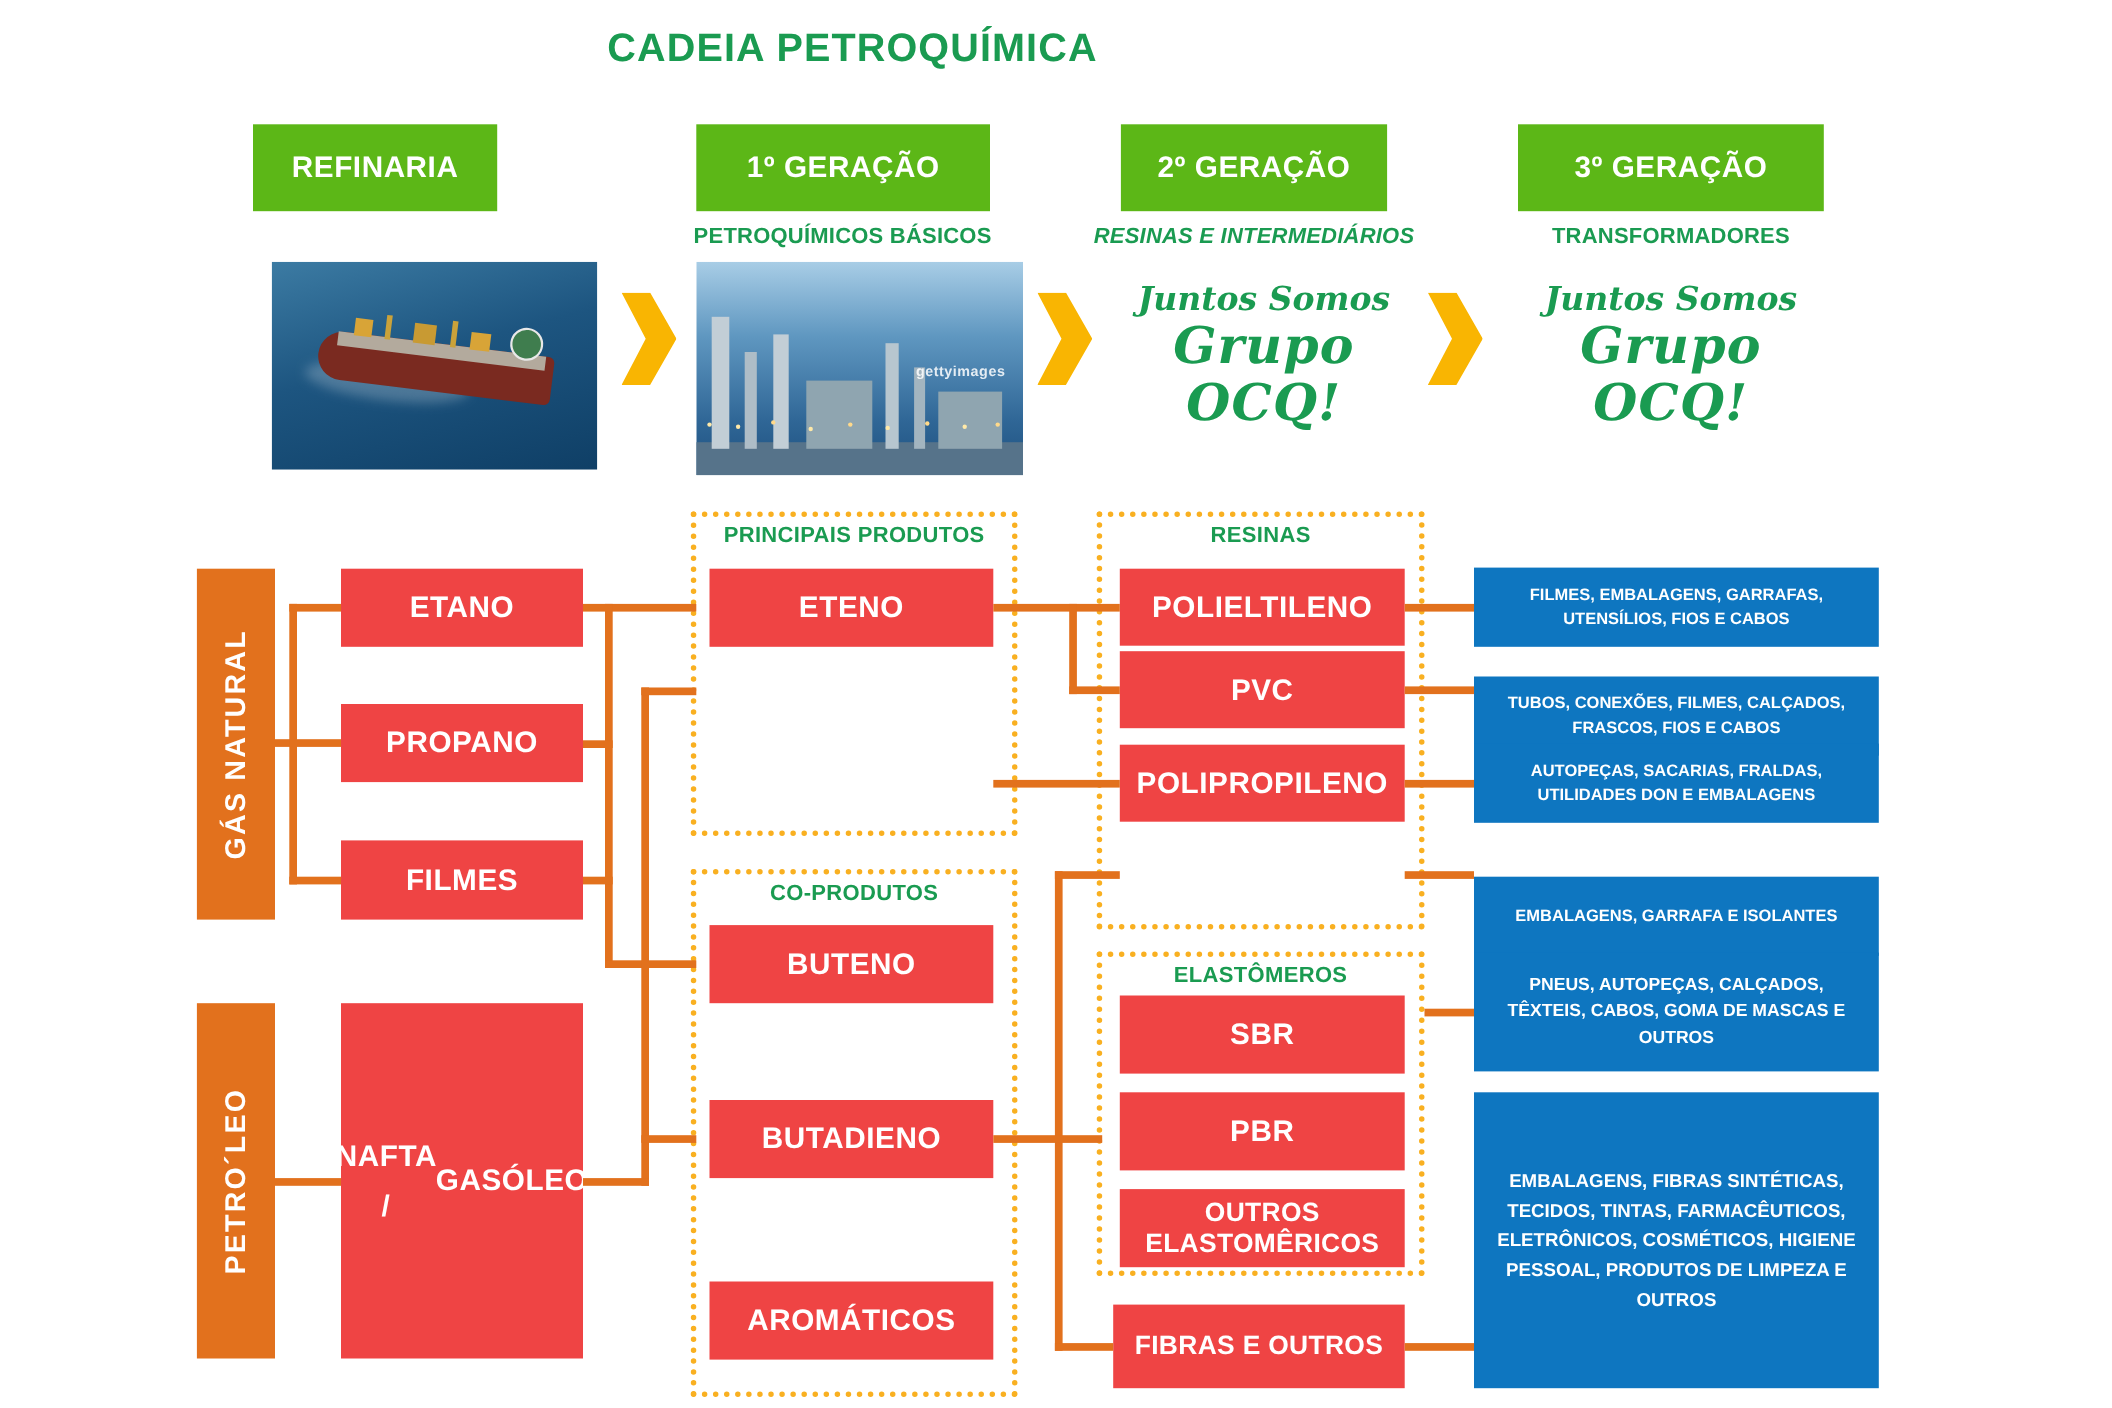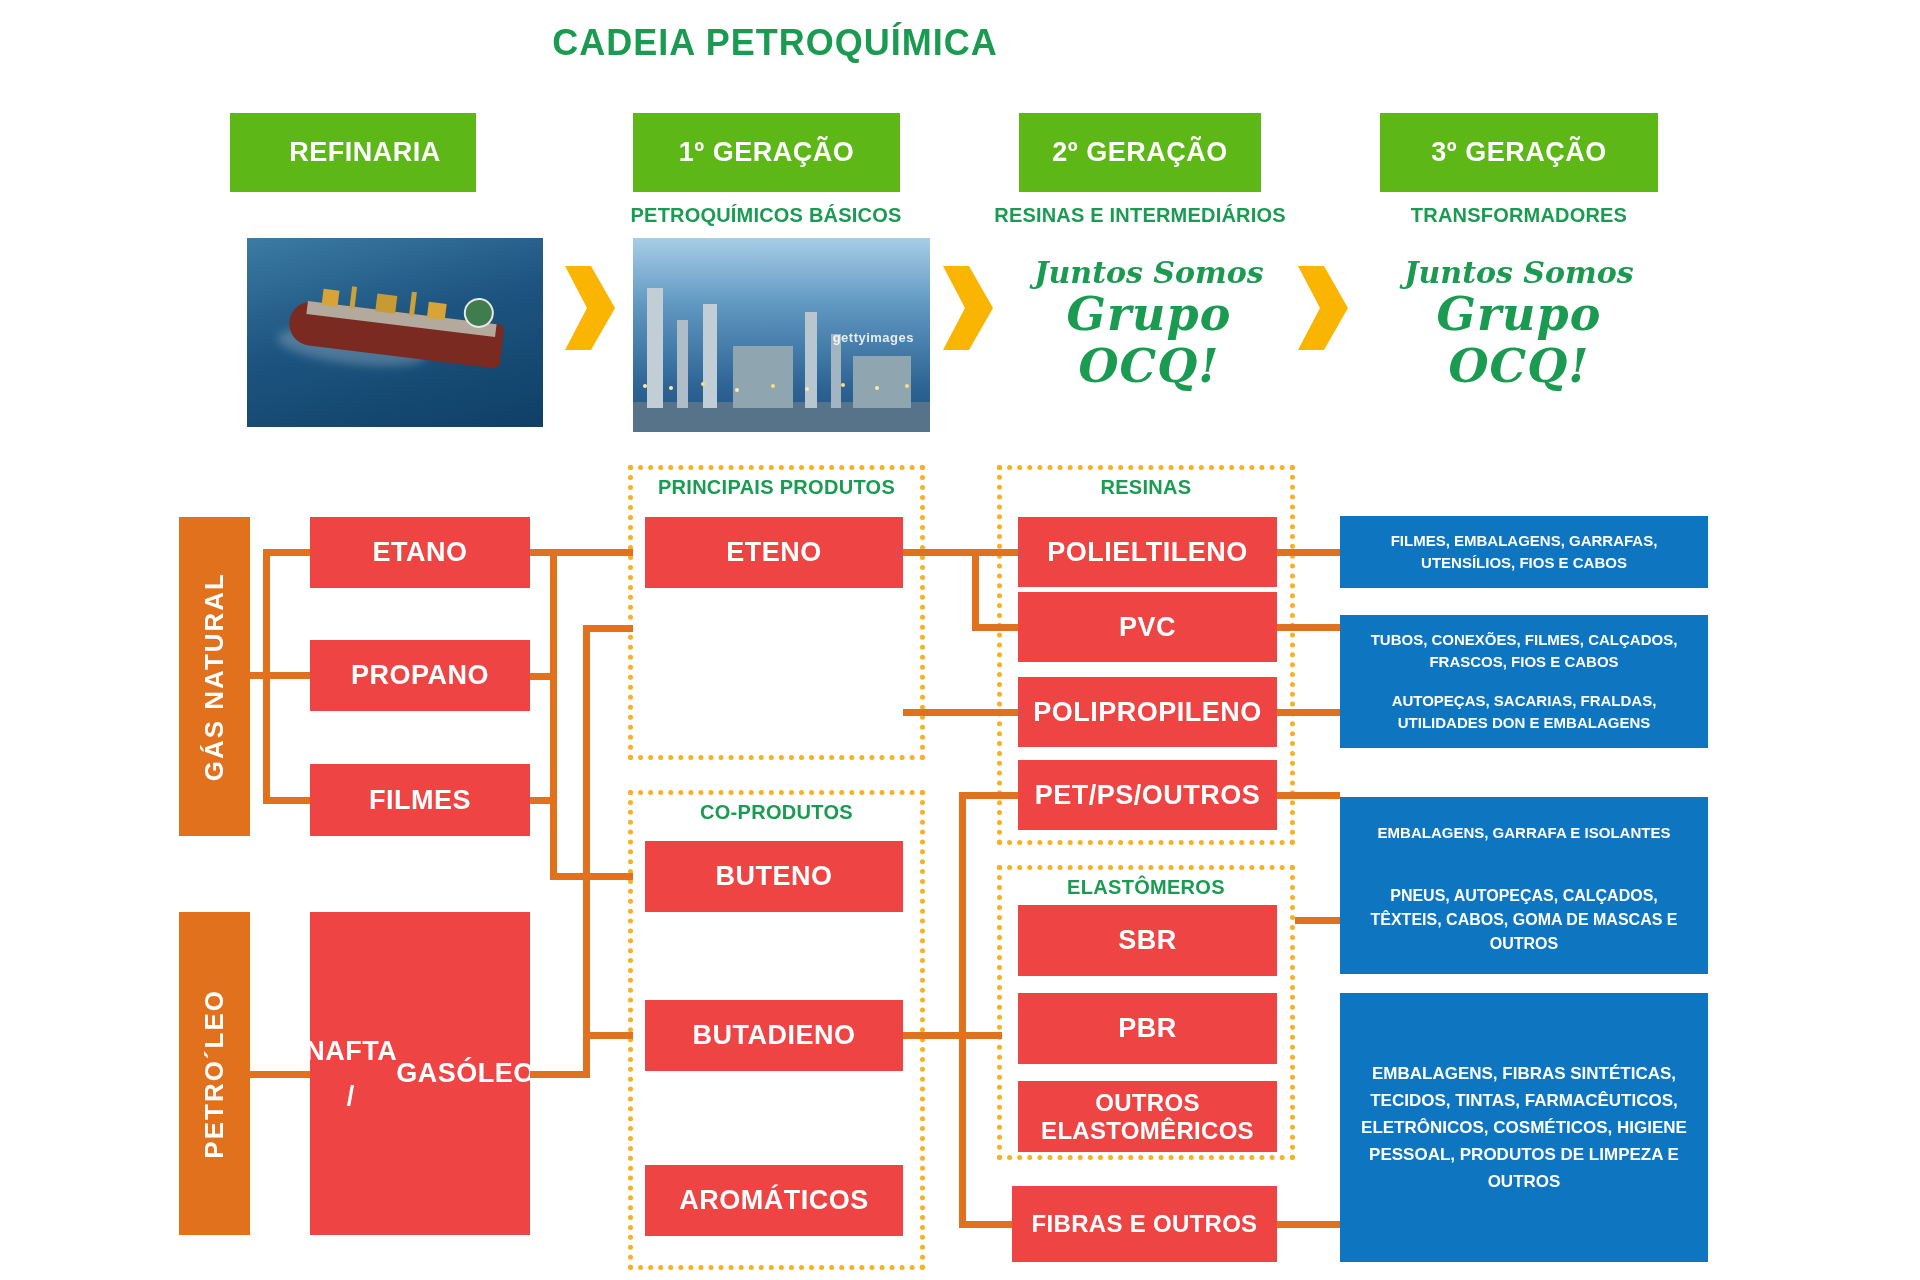--- a/index.html
+++ b/index.html
@@ -42,27 +42,27 @@
   .wm{position:absolute;right:16px;top:92px;color:rgba(255,255,255,.85);font-size:13px;
       font-weight:bold;letter-spacing:.5px;}
 </style>
 </head>
 <body>
 
 <div class="canvas">
 
   <div class="title">CADEIA PETROQUÍMICA</div>
 
-  <div class="greenbox" style="left:230px;width:222px;padding-left:24px;">REFINARIA</div>
+  <div class="greenbox" style="left:230px;width:222px;">REFINARIA</div>
   <div class="greenbox" style="left:633px;width:267px;">1º GERAÇÃO</div>
   <div class="greenbox" style="left:1019px;width:242px;">2º GERAÇÃO</div>
   <div class="greenbox" style="left:1380px;width:278px;">3º GERAÇÃO</div>
 
   <div class="sub" style="left:596px;">PETROQUÍMICOS BÁSICOS</div>
-  <div class="sub" style="left:970px;">RESINAS E INTERMEDIÁRIOS</div>
+  <div class="sub" style="left:970px;font-style:italic;">RESINAS E INTERMEDIÁRIOS</div>
   <div class="sub" style="left:1349px;">TRANSFORMADORES</div>
 
   <div class="photo" style="left:247px;top:238px;width:296px;height:189px;">
     <div class="sea"></div>
     <div class="abs" style="left:30px;top:92px;width:150px;height:34px;background:rgba(255,255,255,.22);border-radius:50%;filter:blur(5px);transform:rotate(7deg);"></div>
     <div class="abs" style="left:42px;top:58px;width:214px;height:70px;transform:rotate(7deg);">
       <div class="abs" style="left:0;top:16px;width:214px;height:44px;background:#7a2a20;border-radius:24px 6px 6px 24px;"></div>
       <div class="abs" style="left:16px;top:16px;width:190px;height:13px;background:#b3aa9d;"></div>
       <div class="abs" style="left:30px;top:2px;width:16px;height:16px;background:#d8a437;"></div>
       <div class="abs" style="left:58px;top:-4px;width:5px;height:22px;background:#caa23a;"></div>
@@ -127,21 +127,20 @@
   <div class="bluebox" style="left:645px;top:841px;width:258px;height:71px;">BUTENO</div>
   <div class="bluebox" style="left:645px;top:1000px;width:258px;height:71px;">BUTADIENO</div>
   <div class="bluebox" style="left:645px;top:1165px;width:258px;height:71px;">AROMÁTICOS</div>
 
   <div class="group" style="left:997px;top:465px;width:298px;height:380px;">
     <div class="gtitle">RESINAS</div>
   </div>
   <div class="bluebox" style="left:1018px;top:517px;width:259px;height:70px;">POLIELTILENO</div>
   <div class="bluebox" style="left:1018px;top:592px;width:259px;height:70px;">PVC</div>
   <div class="bluebox" style="left:1018px;top:677px;width:259px;height:70px;">POLIPROPILENO</div>
-  <div class="bluebox" style="left:1018px;top:760px;width:259px;height:70px;">PET/PS/OUTROS</div>
 
   <div class="group" style="left:997px;top:865px;width:298px;height:295px;">
     <div class="gtitle">ELASTÔMEROS</div>
   </div>
   <div class="bluebox" style="left:1018px;top:905px;width:259px;height:71px;">SBR</div>
   <div class="bluebox" style="left:1018px;top:993px;width:259px;height:71px;">PBR</div>
   <div class="bluebox sm" style="left:1018px;top:1081px;width:259px;height:71px;">OUTROS ELASTOMÊRICOS</div>
 
   <div class="bluebox sm" style="left:1012px;top:1186px;width:265px;height:76px;">FIBRAS E OUTROS</div>
 

